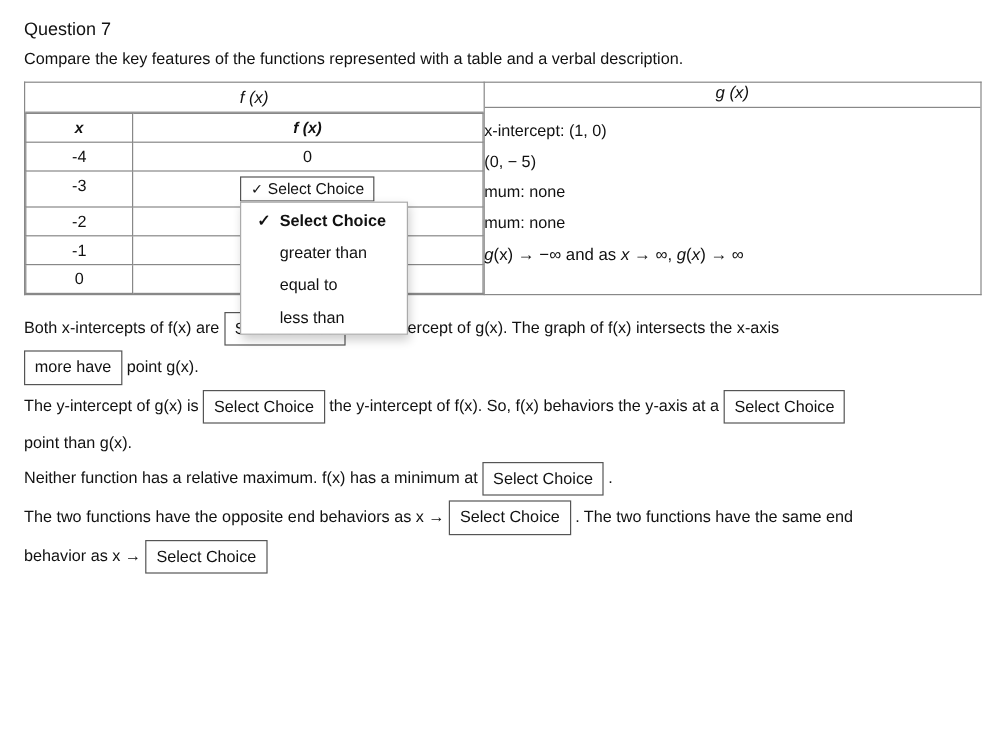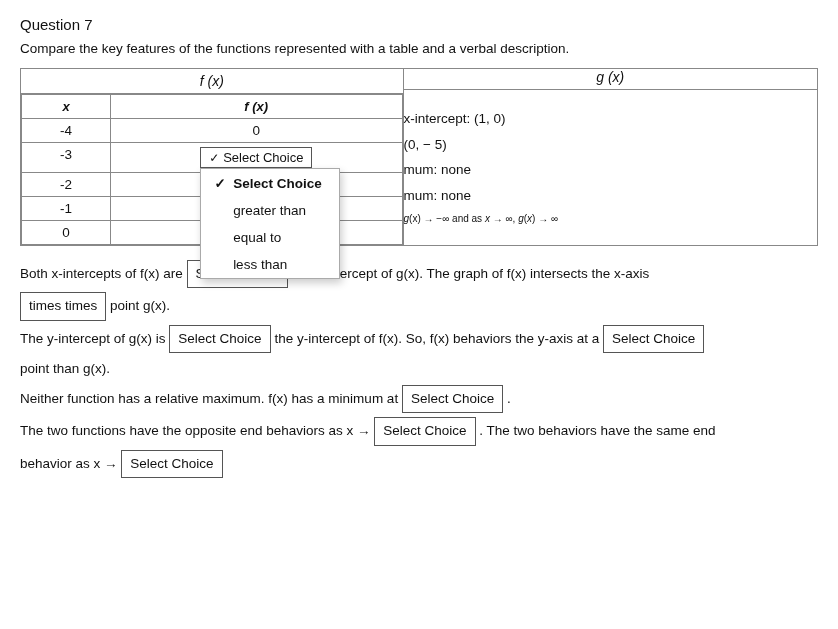--- a/index.html
+++ b/index.html
@@ -131,43 +131,43 @@
           <td style="border:1px solid #888; padding:4px 12px; text-align:center;">equal to</td>
         </tr>
         <tr>
           <td style="border:1px solid #888; padding:4px 12px; text-align:center;">0</td>
           <td style="border:1px solid #888; padding:4px 12px; text-align:center;">less than</td>
         </tr>
       </tbody>
           </table>
     </td>
     <td class="g-section">
-      <div style="text-align:center; font-style:italic; font-size:14px; margin-bottom:16px; border-bottom:1px solid #888; padding-bottom:4px;"><em>g (x)</em></div>
+      <div style="text-align:center; font-style:italic; font-size:14px; margin-bottom:6px; border-bottom:1px solid #888; padding-bottom:4px;"><em>g (x)</em></div>
       <div style="font-size:13.5px; line-height:1.9;">
         <div>x-intercept: (1, 0)</div>
         <div>(0, − 5)</div>
         <div>mum: none</div>
         <div>mum: none</div>
-        <div style="font-size:10px;">
+        <div style="font-size:14px;">
           <em>g</em>(x) → −∞ and as <em>x</em> → ∞, <em>g</em>(<em>x</em>) → ∞
         </div>
       </div>
     </td>
   </tr>
 </tbody>
   </table>
 
 <div class="bottom-line">
   <span>Both x-intercepts of f(x) are</span>
   <span class="inline-box">Select Choice</span>
   <span>the x-intercept of g(x). The graph of f(x) intersects the x-axis</span>
 </div>
 
 <div class="bottom-line">
-  <span class="more-times-box">times times</span>
+  <span class="more-times-box">more have</span>
   <span>point g(x).</span>
 </div>
 
 <div class="bottom-line">
   <span>The y-intercept of g(x) is</span>
   <span class="inline-box">Select Choice</span>
   <span>the y-intercept of f(x). So, f(x) behaviors the y-axis at a</span>
   <span class="inline-box">Select Choice</span>
 </div>
 
@@ -177,19 +177,19 @@
 
 <div class="bottom-line">
   <span>Neither function has a relative maximum. f(x) has a minimum at</span>
   <span class="inline-box">Select Choice</span>
   <span>.</span>
 </div>
 
 <div class="bottom-line">
   <span>The two functions have the opposite end behaviors as x →</span>
   <span class="inline-box">Select Choice</span>
-  <span>. The two behaviors have the same end</span>
+  <span>. The two functions have the same end</span>
 </div>
 
 <div class="bottom-line">
   <span>behavior as x →</span>
   <span class="inline-box">Select Choice</span>
 </div>
 
 </body></html>

